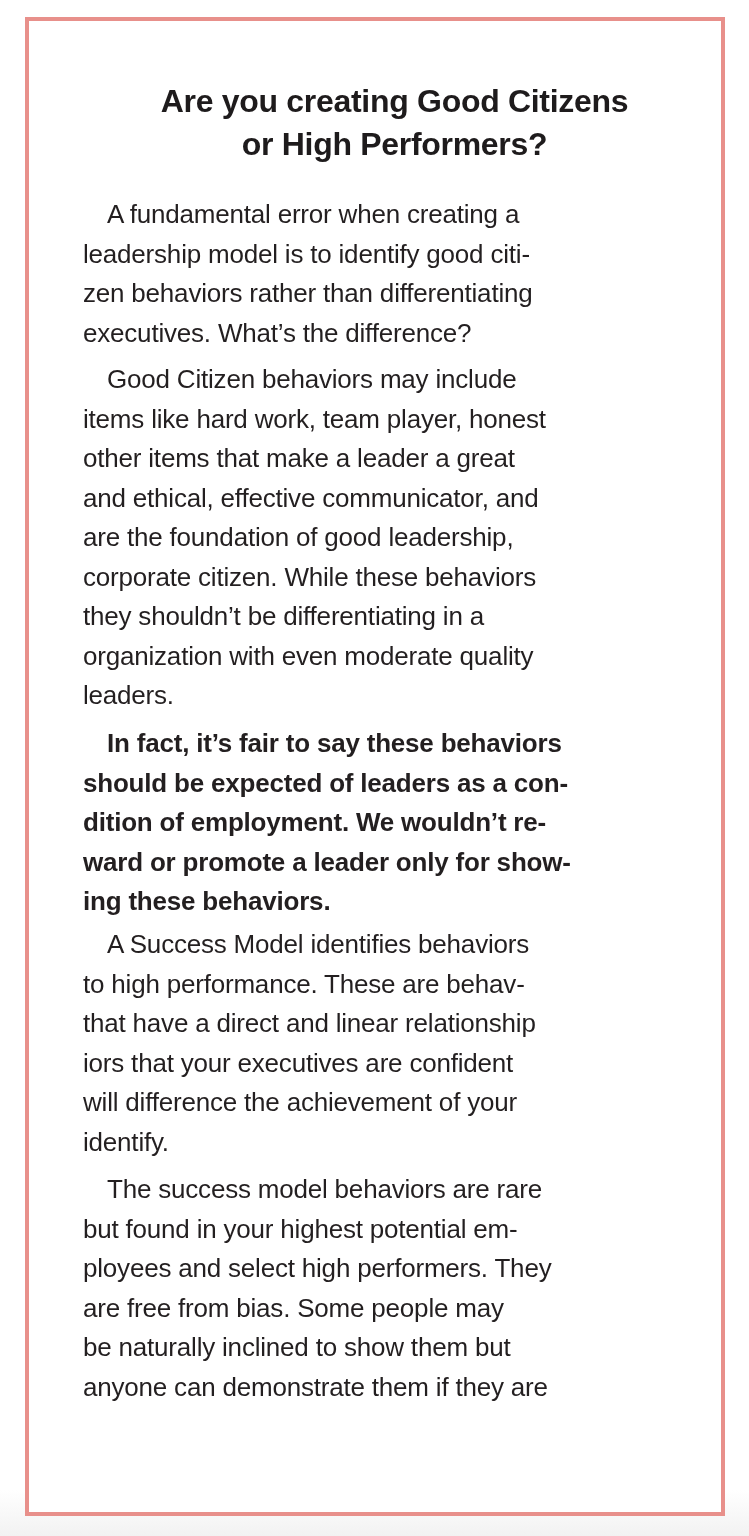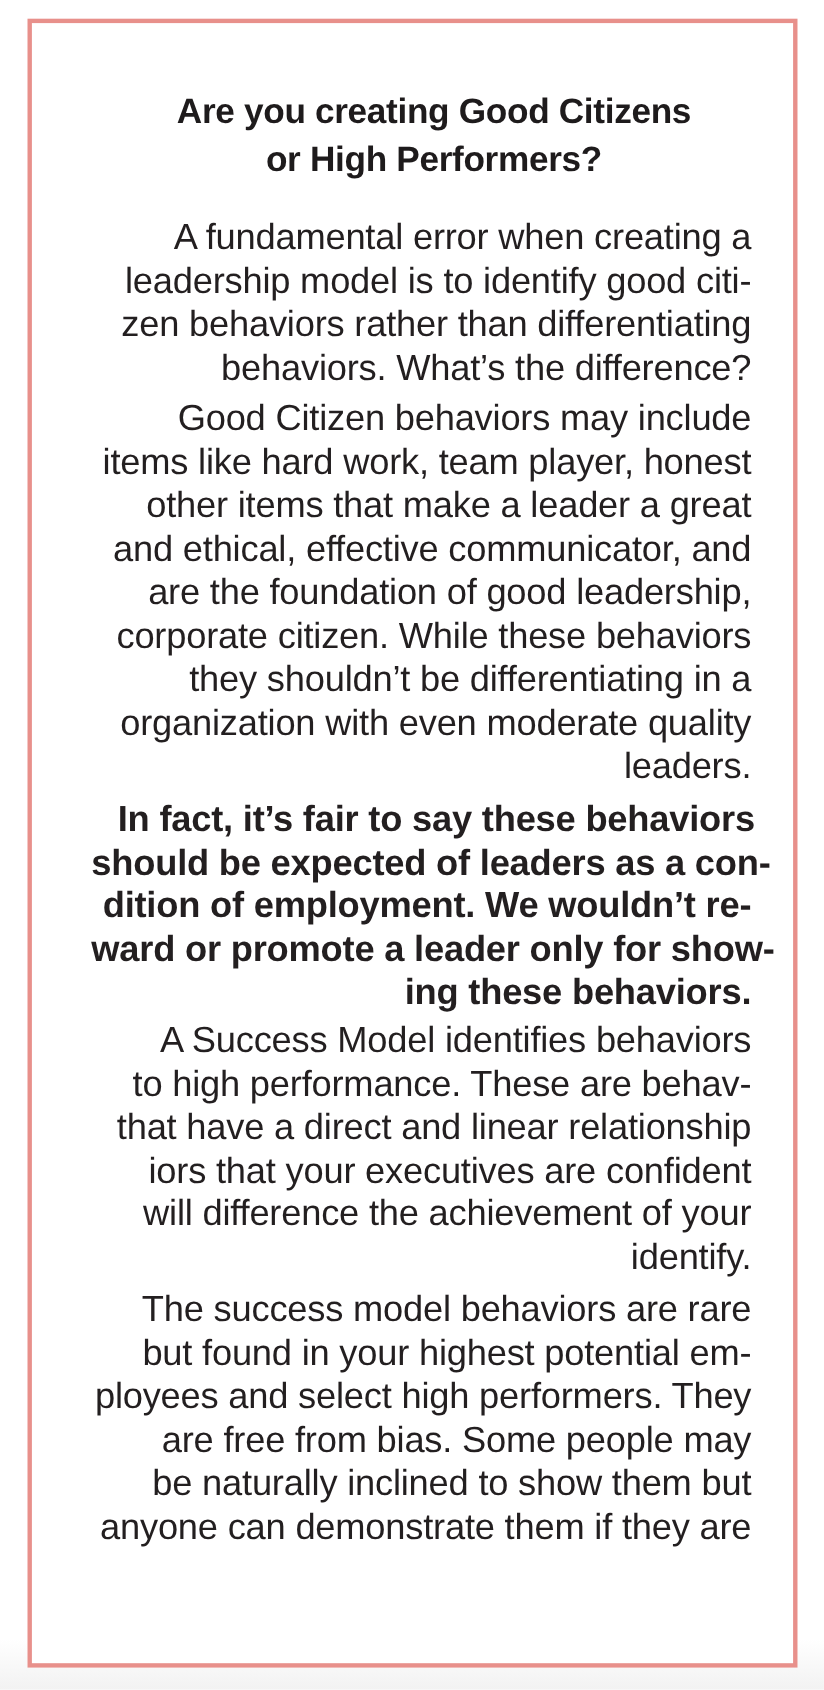--- a/index.html
+++ b/index.html
@@ -49,25 +49,24 @@
     .para {
       position: absolute;
       left: 0;
       width: 600px;
     }
     .line {
       display: block;
       position: relative;
       height: 39.5px;
       line-height: 39.5px;
-      font-size: 33px;
+      font-size: 26px;
       white-space: nowrap;
       color: #231f20;
       letter-spacing: -0.2px;
-      text-align: right;
     }
     .line.indent {
       padding-left: 24px;
     }
   </style>
 </head>
 <body>
 
 <div class="frame"></div>
 
@@ -75,21 +74,21 @@
   <span class="tline">Are you creating Good Citizens</span>
   <span class="tline">or High Performers?</span>
 </h1>
 
 <div class="body-text">
 
   <div class="para" style="top:195px;">
     <span class="line indent">A fundamental error when creating a</span>
     <span class="line">leadership model is to identify good citi-</span>
     <span class="line">zen behaviors rather than differentiating</span>
-    <span class="line">behaviors. What’s the difference?</span>
+    <span class="line">executives. What’s the difference?</span>
   </div>
 
   <div class="para" style="top:360px;">
     <span class="line indent">Good Citizen behaviors may include</span>
     <span class="line">items like hard work, team player, honest</span>
     <span class="line">other items that make a leader a great</span>
     <span class="line">and ethical, effective communicator, and</span>
     <span class="line">are the foundation of good leadership,</span>
     <span class="line">corporate citizen. While these behaviors</span>
     <span class="line">they shouldn’t be differentiating in a</span>

